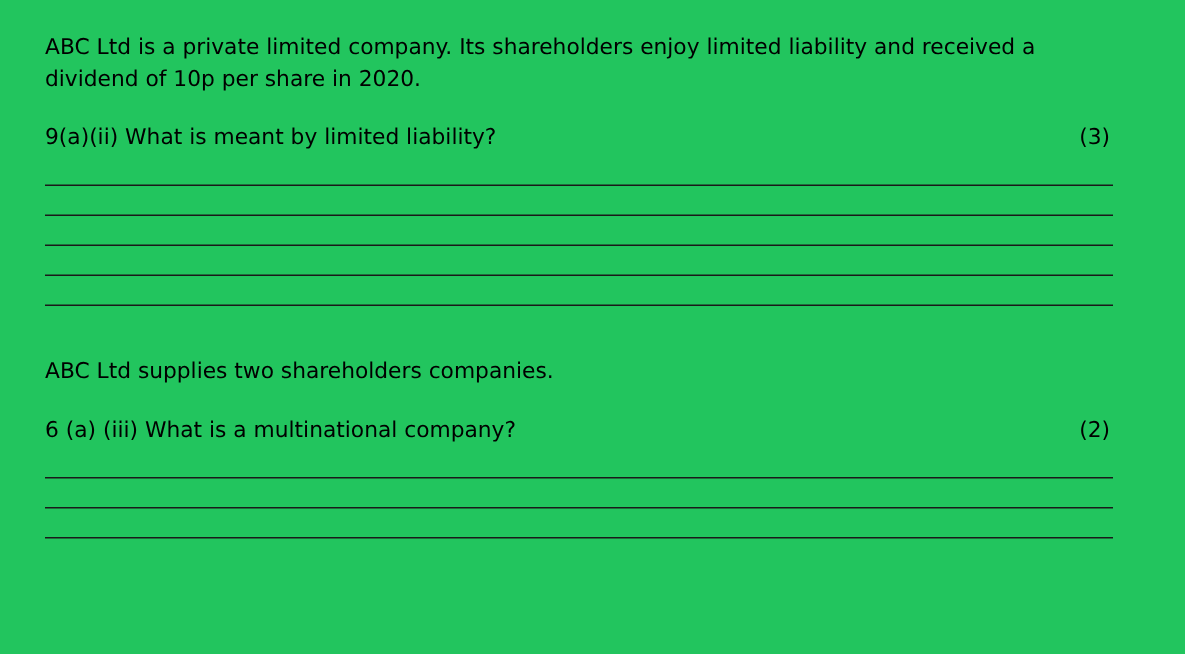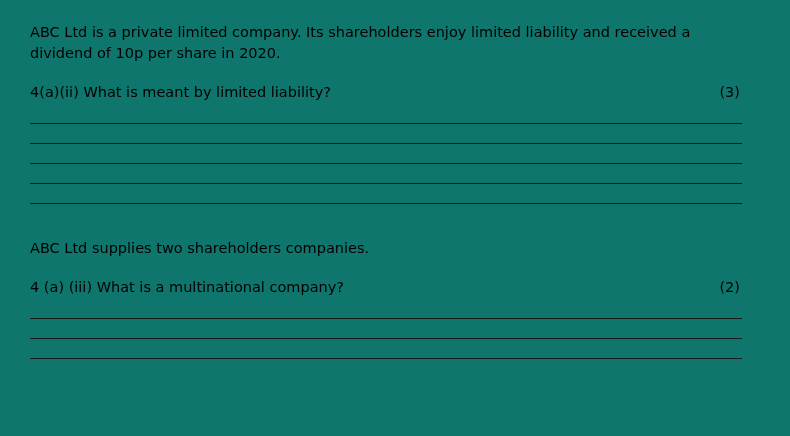--- a/index.html
+++ b/index.html
@@ -11,21 +11,21 @@
     width: 790px;
     height: 436px;
     font-family: "DejaVu Sans", sans-serif;
     color: #000000;
     overflow: hidden;
   }
   .page {
     position: relative;
     width: 790px;
     height: 436px;
-    background: #0f766e;
+    background: #22c55e;
     box-sizing: border-box;
     padding: 22px 50px 0 30px;
   }
   .para {
     font-size: 14.5px;
     line-height: 1.45;
     margin: 0;
     max-width: 670px;
   }
   .question-row {
@@ -69,40 +69,40 @@
 </style>
 </head>
 <body>
 
 <div class="page">
 
   <div class="section">
     <p class="para">ABC Ltd is a private limited company. Its shareholders enjoy limited liability and received a dividend of 10p per share in 2020.</p>
 
     <div class="question-row">
-      <span class="question-text">4(a)(ii) What is meant by limited liability?</span>
+      <span class="question-text">9(a)(ii) What is meant by limited liability?</span>
       <span class="marks">(3)</span>
     </div>
 
     <div class="answer-lines">
       <div class="rule"></div>
       <div class="rule"></div>
       <div class="rule"></div>
       <div class="rule"></div>
       <div class="rule"></div>
     </div>
   </div>
 
   <div class="block-gap"></div>
 
   <div class="section section-two">
     <p class="para">ABC Ltd supplies two shareholders companies.</p>
 
     <div class="question-row">
-      <span class="question-text">4 (a) (iii) What is a multinational company?</span>
+      <span class="question-text">6 (a) (iii) What is a multinational company?</span>
       <span class="marks">(2)</span>
     </div>
 
     <div class="answer-lines">
       <div class="rule"></div>
       <div class="rule"></div>
       <div class="rule"></div>
     </div>
   </div>
 

